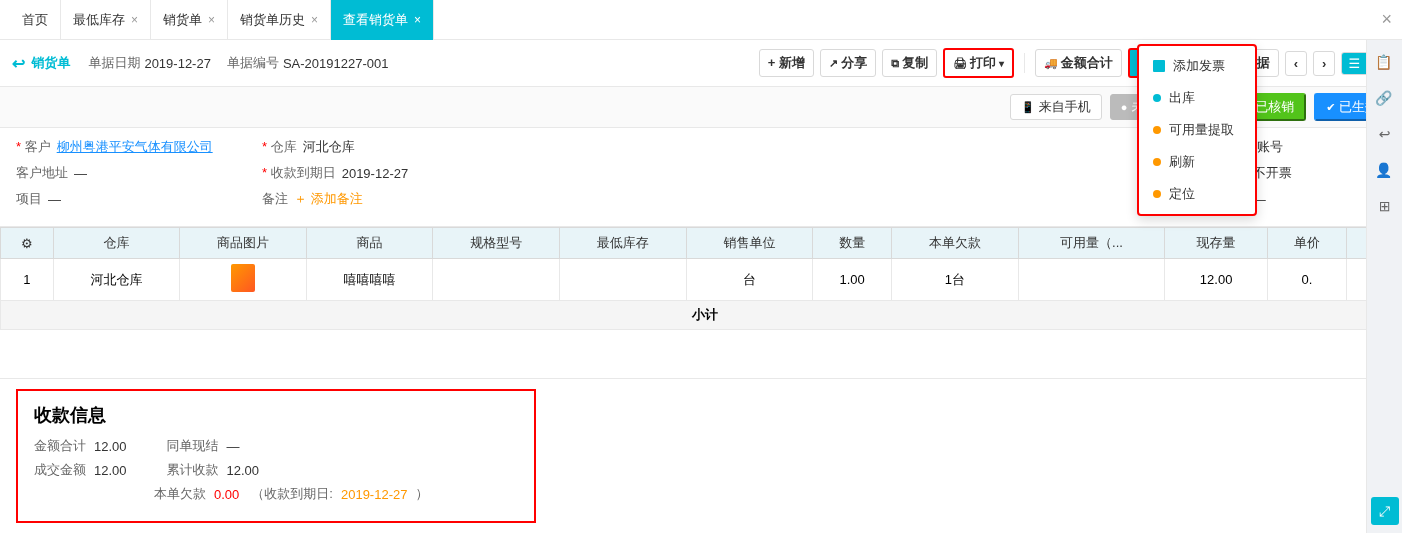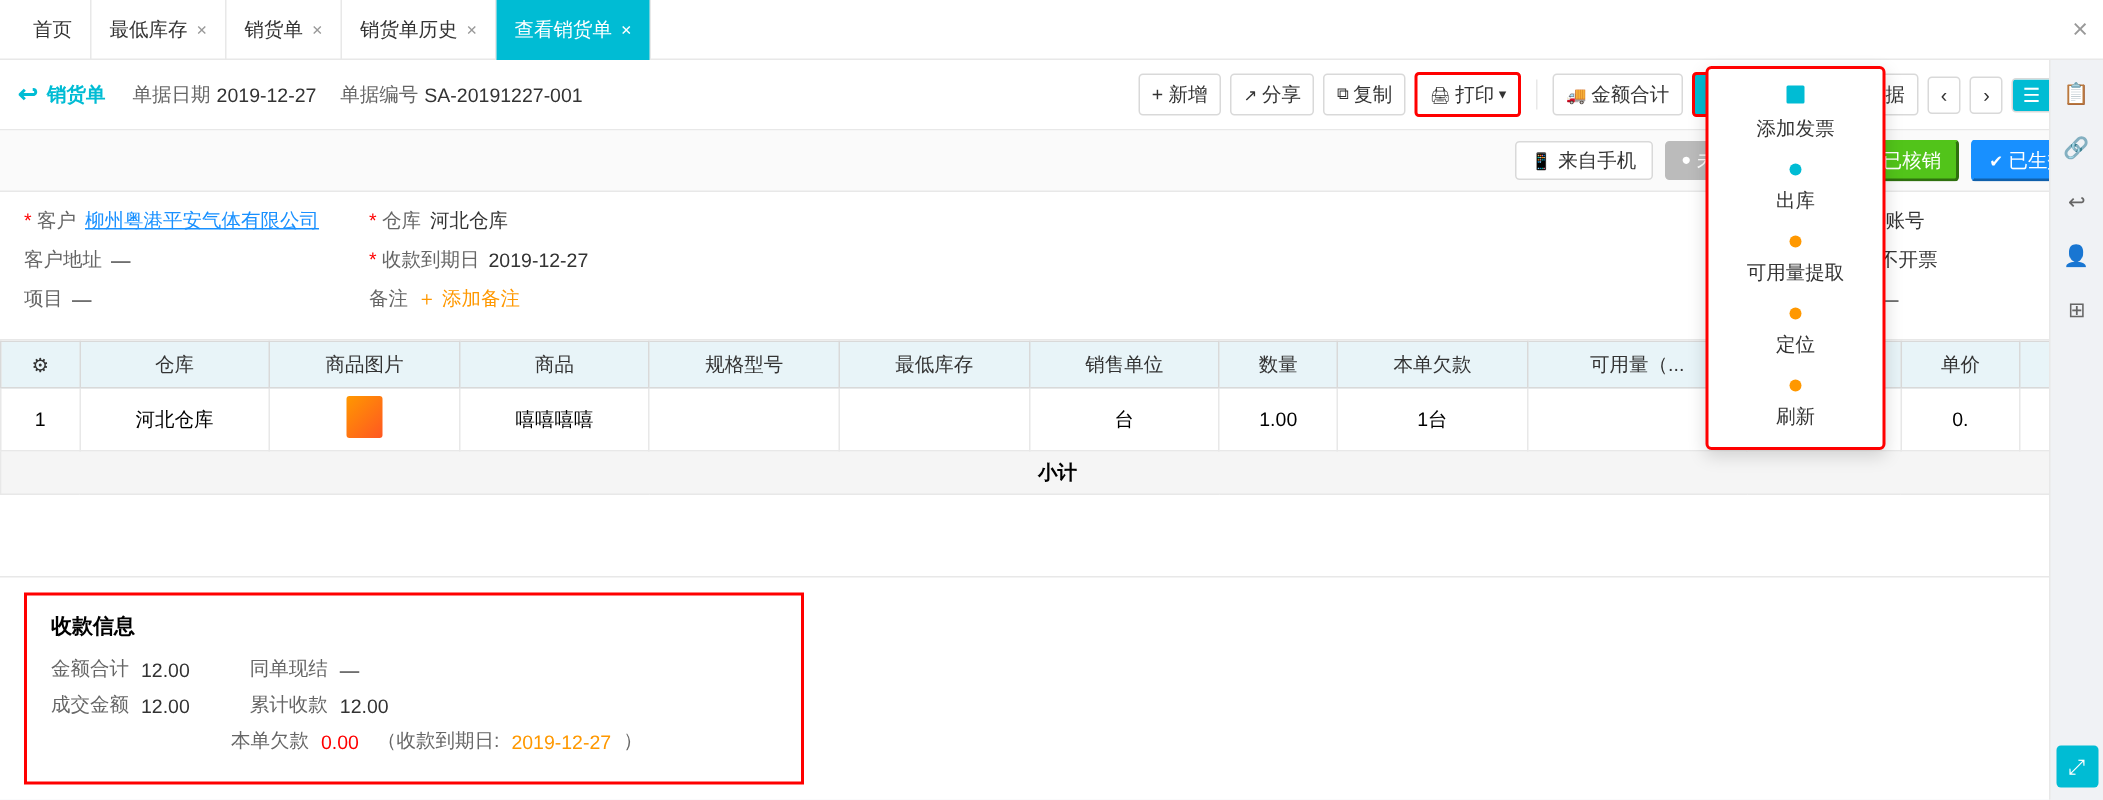--- a/index.html
+++ b/index.html
@@ -90,20 +90,21 @@
       display: flex;
       align-items: center;
       gap: 3px;
       padding: 4px 8px;
       border: 1px solid #d9d9d9;
       border-radius: 3px;
       background: #fff;
       cursor: pointer;
       color: #333;
       white-space: nowrap;
+      font-weight: bold;
     }
     .btn-action.active-op {
       background: #00bcd4;
       color: #fff;
       border-color: #00bcd4;
     }
     .btn-print {
       border: 2px solid red;
     }
     .divider-v { width: 1px; height: 20px; background: #e8e8e8; margin: 0 4px; }
@@ -136,21 +137,21 @@
     
     .form-area {
       padding: 10px 16px;
       border-bottom: 1px solid #e8e8e8;
       background: #fff;
     }
     .form-row {
       display: flex;
       align-items: center;
       margin-bottom: 8px;
-      gap: 30px;
+      gap: 46px;
     }
     .form-field {
       display: flex;
       align-items: center;
       gap: 6px;
       min-width: 200px;
     }
     .form-label { color: #666; white-space: nowrap; }
     .form-label.required::before { content: '* '; color: red; }
     .form-value { color: #333; }
@@ -193,21 +194,21 @@
       padding: 10px 16px;
       background: #fff;
       border-top: 1px solid #e8e8e8;
     }
     .payment-info {
       border: 2px solid red;
       padding: 12px 16px;
       min-width: 520px;
       background: #fff;
     }
-    .payment-title { font-weight: bold; margin-bottom: 10px; font-size: 14px; }
+    .payment-title { font-weight: bold; margin-bottom: 10px; font-size: 18px; }
     .payment-row {
       display: flex;
       gap: 40px;
       margin-bottom: 6px;
     }
     .payment-item { display: flex; align-items: center; gap: 8px; }
     .payment-label { color: #666; }
     .payment-value { color: #333; font-weight: 500; }
     .payment-value.orange { color: #ff9800; }
     .payment-value.red { color: red; }
@@ -253,21 +254,20 @@
       min-width: 120px;
       padding: 4px 0;
     }
     .dropdown-item {
       display: flex;
       align-items: center;
       gap: 8px;
       padding: 7px 14px;
       cursor: pointer;
       color: #333;
-      flex-direction: column;
     }
     .dropdown-dot {
       width: 8px;
       height: 8px;
       border-radius: 50%;
       display: inline-block;
     }
     .dot-blue { background: #00bcd4; }
     .dot-orange { background: #ff9800; }
     .icon-grid {
@@ -543,25 +543,25 @@
   <div class="dropdown-item">
     <span class="dropdown-dot dot-blue"></span>
     <span>出库</span>
   </div>
   <div class="dropdown-item">
     <span class="dropdown-dot dot-orange"></span>
     <span>可用量提取</span>
   </div>
   <div class="dropdown-item">
     <span class="dropdown-dot dot-orange"></span>
-    <span>定位</span>
+    <span>刷新</span>
   </div>
   <div class="dropdown-item">
     <span class="dropdown-dot dot-orange"></span>
-    <span>刷新</span>
+    <span>定位</span>
   </div>
 </div>
 
 <div class="right-sidebar">
   <div class="sidebar-icon">📋</div>
   <div class="sidebar-icon">🔗</div>
   <div class="sidebar-icon">↩</div>
   <div class="sidebar-icon">👤</div>
   <div class="sidebar-icon">⊞</div>
   <div class="sidebar-icon active" style="margin-top:auto;">⤢</div>

